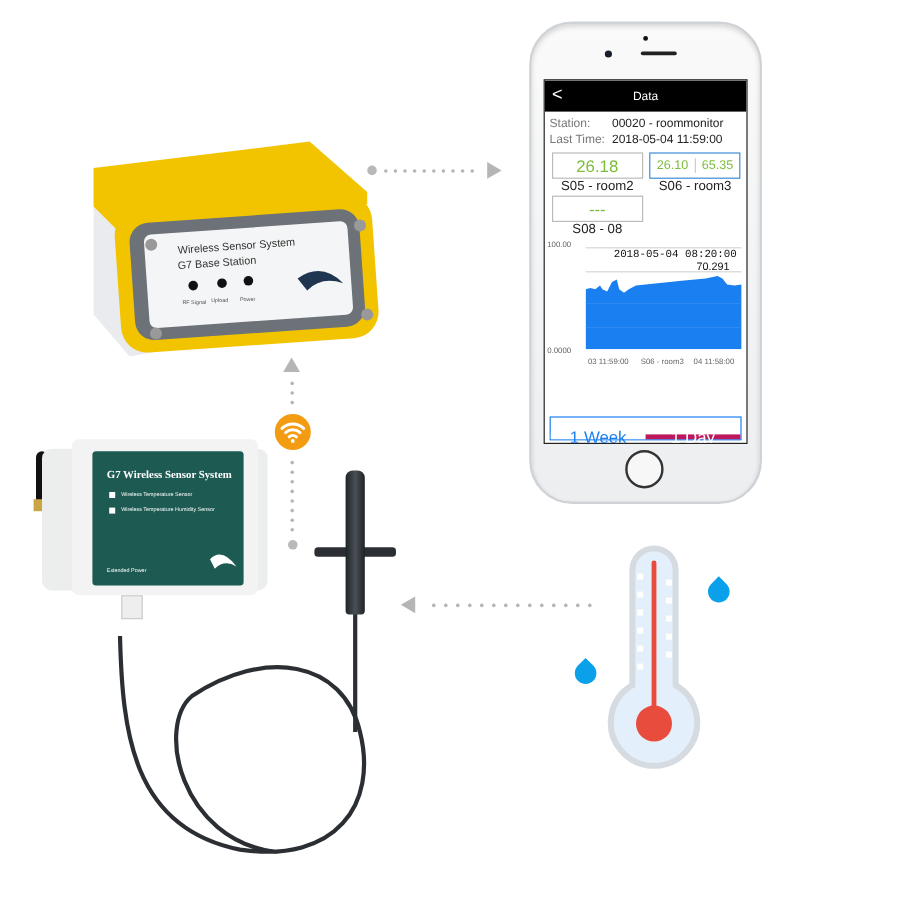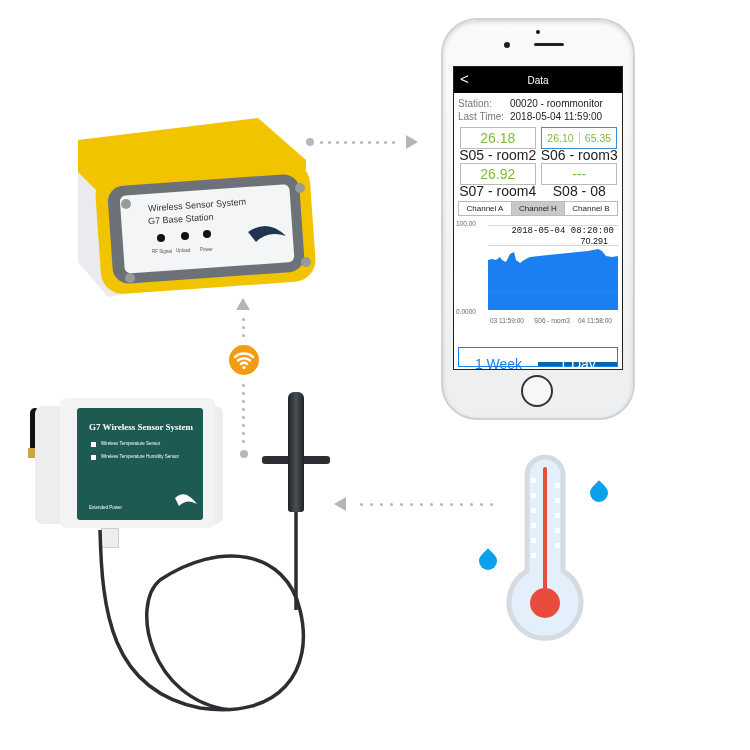--- a/index.html
+++ b/index.html
@@ -15,34 +15,34 @@
   .nav{height:26px;background:#000;color:#fff;display:flex;align-items:center;justify-content:center;position:relative;font-size:10px;}
   .nav .back{position:absolute;left:6px;top:3px;font-size:15px;}
   .info{padding:4px 4px 2px 4px;font-size:10px;color:#222;line-height:13px;}
   .info .lbl{color:#777;display:inline-block;width:52px;}
   .grid{margin:2px 3px 0 4px;display:grid;grid-template-columns:1fr 1fr;gap:2px;}
   .cell{display:flex;flex-direction:column;align-items:center;}
   .cell .box{width:74px;height:20px;border:1px solid #bbb;display:flex;align-items:center;justify-content:center;color:#7cbd3b;font-size:14px;}
   .cell .box.split{border:1px solid #3a8fd8;padding:0;}
   .cell .box.split span{flex:1;text-align:center;font-size:10.5px;border-right:1px solid #ccc;}
   .cell .box.split span:last-child{border-right:none;}
-  .cell .name{font-size:14px;color:#222;line-height:12px;}
+  .cell .name{font-size:11px;color:#222;line-height:12px;}
   .channels{margin:4px 4px 0 4px;display:flex;border:1px solid #bbb;}
   .channels div{flex:1;text-align:center;font-size:8px;line-height:13px;color:#222;border-right:1px solid #bbb;}
   .channels div:last-child{border-right:none;}
   .channels .active{background:#c9c9c9;}
   .chart{position:relative;height:102px;margin-top:4px;}
   .chart .ylbl{position:absolute;left:2px;font-size:6.5px;color:#666;}
   .chart .gl{position:absolute;left:34px;right:4px;height:1px;background:#d6d6d6;}
   .chart .xl{position:absolute;font-size:6.5px;color:#666;bottom:-2px;}
   .chart .tip{position:absolute;right:8px;font-size:9px;color:#111;}
   .range{position:absolute;left:4px;right:4px;bottom:2px;display:flex;height:18px;border:1px solid #1a7ff0;}
   .range div{flex:1;font-size:14px;display:flex;align-items:center;justify-content:center;margin-top:14px;}
   .range .off{color:#1a7ff0;background:#fff;}
-  .range .on{color:#fff;background:#0369a1;}
+  .range .on{color:#fff;background:#be185d;}
   
   .dot{position:absolute;width:3px;height:3px;background:#b5b5b5;border-radius:50%;}
   .bigdot{position:absolute;width:8px;height:8px;background:#b9b9b9;border-radius:50%;}
   .wifi{left:229px;top:345px;width:30px;height:30px;border-radius:50%;background:#f39c12;}
   .drop{position:absolute;width:18px;height:18px;background:#0aa1ea;border-radius:0 50% 50% 50%;transform:rotate(45deg);}
 </style>
 </head>
 <body>
 
 <div class="abs" style="left:68px;top:112px;width:260px;height:190px;">
@@ -104,32 +104,23 @@
       <div class="name">S05 - room2</div>
     </div>
     <div class="cell">
       <div class="box split">
         <span>26.10</span>
         <span>65.35</span>
       </div>
       <div class="name">S06 - room3</div>
     </div>
     <div class="cell">
-      <div class="box">26.92</div>
-      <div class="name">S07 - room4</div>
-    </div>
-    <div class="cell">
       <div class="box">---</div>
       <div class="name">S08 - 08</div>
     </div>
-  </div>
-  <div class="channels">
-    <div>Channel A</div>
-    <div class="active">Channel H</div>
-    <div>Channel B</div>
   </div>
   <div class="chart">
     <div class="ylbl" style="top:0;">100.00</div>
     <div class="gl" style="top:5px;"></div>
     <div class="gl" style="top:25px;"></div>
     <div class="tip" style="top:6px;font-family:Liberation Mono, monospace;">2018-05-04 08:20:00</div>
     <div class="tip" style="top:16px;right:14px;">70.291</div>
     <svg class="abs" style="left:34px;top:28px;" width="130" height="62" viewBox="0 0 130 62">
       <path d="M0,12 L4,11 L8,12 L12,9 L14,12 L18,14 L22,6 L26,4 L28,12 L32,15 L36,12 L42,9 L60,7 L80,5 L100,3 L110,1 L114,3 L118,8 L124,9 L130,8 L130,62 L0,62 Z" fill="#1a7ff0"></path>
       <line x1="0" y1="24" x2="130" y2="24" stroke="#3d93f3" stroke-width="0.5"></line>
@@ -163,21 +154,21 @@
 </div>
 <div class="abs wifi">
   <svg width="30" height="30" viewBox="0 0 30 30">
     <path d="M6,12 a13,13 0 0 1 18,0" stroke="#fff" stroke-width="2.5" fill="none" stroke-linecap="round"></path>
     <path d="M9,15.5 a9,9 0 0 1 12,0" stroke="#fff" stroke-width="2.5" fill="none" stroke-linecap="round"></path>
     <path d="M12,19 a4.5,4.5 0 0 1 6,0" stroke="#fff" stroke-width="2.5" fill="none" stroke-linecap="round"></path>
     <circle cx="15" cy="22.5" r="1.6" fill="#fff"></circle>
   </svg>
 </div>
 
-<div class="abs" style="left:25px;top:396px;width:200px;height:140px;">
+<div class="abs" style="left:25px;top:364px;width:200px;height:140px;">
   <div class="abs" style="left:5px;top:12px;width:10px;height:42px;background:#111;border-radius:5px 5px 2px 2px;"></div>
   <div class="abs" style="left:3px;top:52px;width:16px;height:10px;background:#c9a642;"></div>
   <div class="abs" style="left:10px;top:10px;width:188px;height:118px;background:#eceeee;border-radius:8px;"></div>
   <div class="abs" style="left:35px;top:2px;width:155px;height:130px;background:#f2f3f2;border-radius:6px;"></div>
   <div class="abs" style="left:52px;top:12px;width:126px;height:112px;background:#1d5a52;border-radius:3px;"></div>
   <div class="abs" style="left:64px;top:26px;font-family:'Liberation Serif',serif;font-size:9px;font-weight:bold;color:#fff;">G7 Wireless Sensor System</div>
   <div class="abs" style="left:66px;top:46px;width:5px;height:5px;background:#fff;"></div>
   <div class="abs" style="left:76px;top:45px;font-size:4.5px;color:#fff;">Wireless Temperature Sensor</div>
   <div class="abs" style="left:66px;top:59px;width:5px;height:5px;background:#fff;"></div>
   <div class="abs" style="left:76px;top:58px;font-size:4.5px;color:#fff;">Wireless Temperature Humidity Sensor</div>

